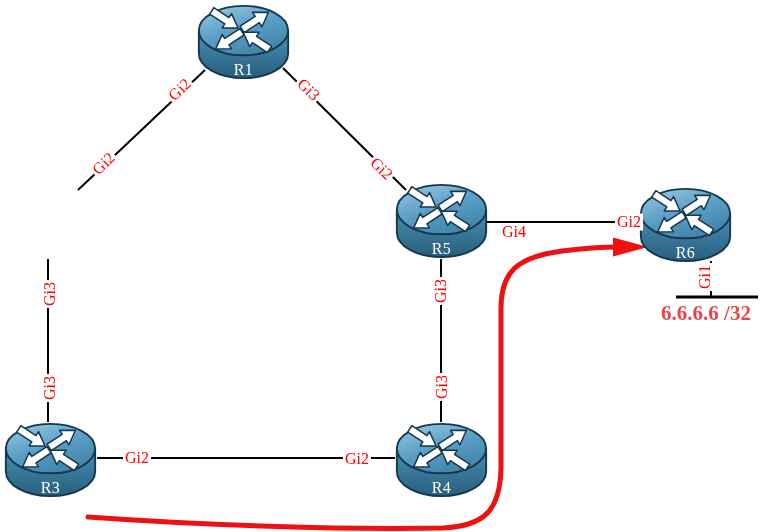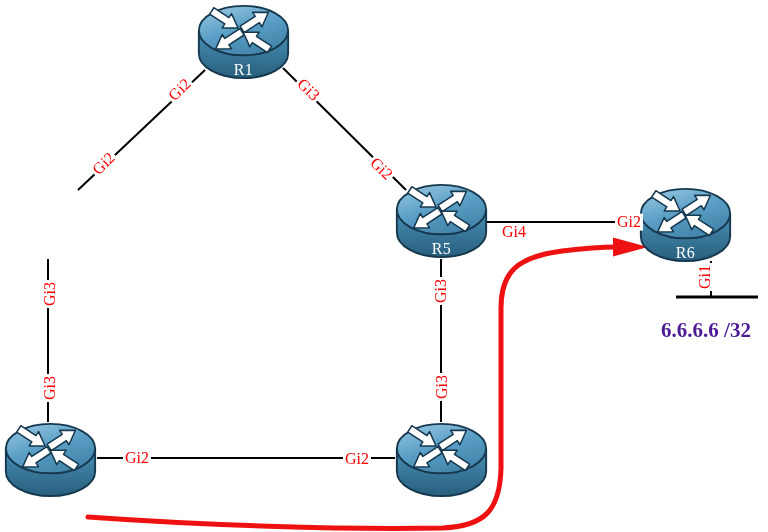--- a/index.html
+++ b/index.html
@@ -16,22 +16,22 @@
   }
   .iface{
     position:absolute;color:#ff0000;font-size:16px;line-height:1.05;
     background:#ffffff;padding:0 2px;white-space:nowrap;
     transform:translate(-50%,-50%);
   }
   .rot-n44{transform:translate(-50%,-50%) rotate(-44deg);}
   .rot-p44{transform:translate(-50%,-50%) rotate(44deg);}
   .rot-n90{transform:translate(-50%,-50%) rotate(-90deg);}
   .lan-label{
-    position:absolute;left:646px;top:318px;width:120px;text-align:center;
-    color:#4c1d95;font-size:21px;font-weight:600;white-space:nowrap;
+    position:absolute;left:646px;top:301px;width:120px;text-align:center;
+    color:#ef4444;font-size:21px;font-weight:600;white-space:nowrap;
   }
   
   #r1{left:196px;top:3px;}   #r2{left:1px;top:182px;}
   #r3{left:3px;top:421px;}   #r4{left:394px;top:421px;}
   #r5{left:394px;top:182px;} #r6{left:638px;top:186px;}
   #if-r1-r2{left:180px;top:90px;}  #if-r2-r1{left:104px;top:164px;}
   #if-r1-r5{left:308px;top:90px;}  #if-r5-r1{left:381px;top:169px;}
   #if-r2-r3{left:50px;top:294px;}  #if-r3-r2{left:50px;top:388px;}
   #if-r5-r4{left:441px;top:291px;} #if-r4-r5{left:442px;top:387px;}
   #if-r3-r4{left:137px;top:458px;} #if-r4-r3{left:357px;top:459px;}
@@ -90,25 +90,27 @@
   <div class="router" id="r1">
     <svg viewBox="0 0 100 80">
         <use href="#routerSym"></use>
       </svg>
     <span class="rname">R1</span>
   </div>
   <div class="router" id="r3">
     <svg viewBox="0 0 100 80">
         <use href="#routerSym"></use>
       </svg>
+    <span class="rname">R3</span>
   </div>
   <div class="router" id="r4">
     <svg viewBox="0 0 100 80">
         <use href="#routerSym"></use>
       </svg>
+    <span class="rname">R4</span>
   </div>
   <div class="router" id="r5">
     <svg viewBox="0 0 100 80">
         <use href="#routerSym"></use>
       </svg>
     <span class="rname">R5</span>
   </div>
   <div class="router" id="r6">
     <svg viewBox="0 0 100 80">
         <use href="#routerSym"></use>

